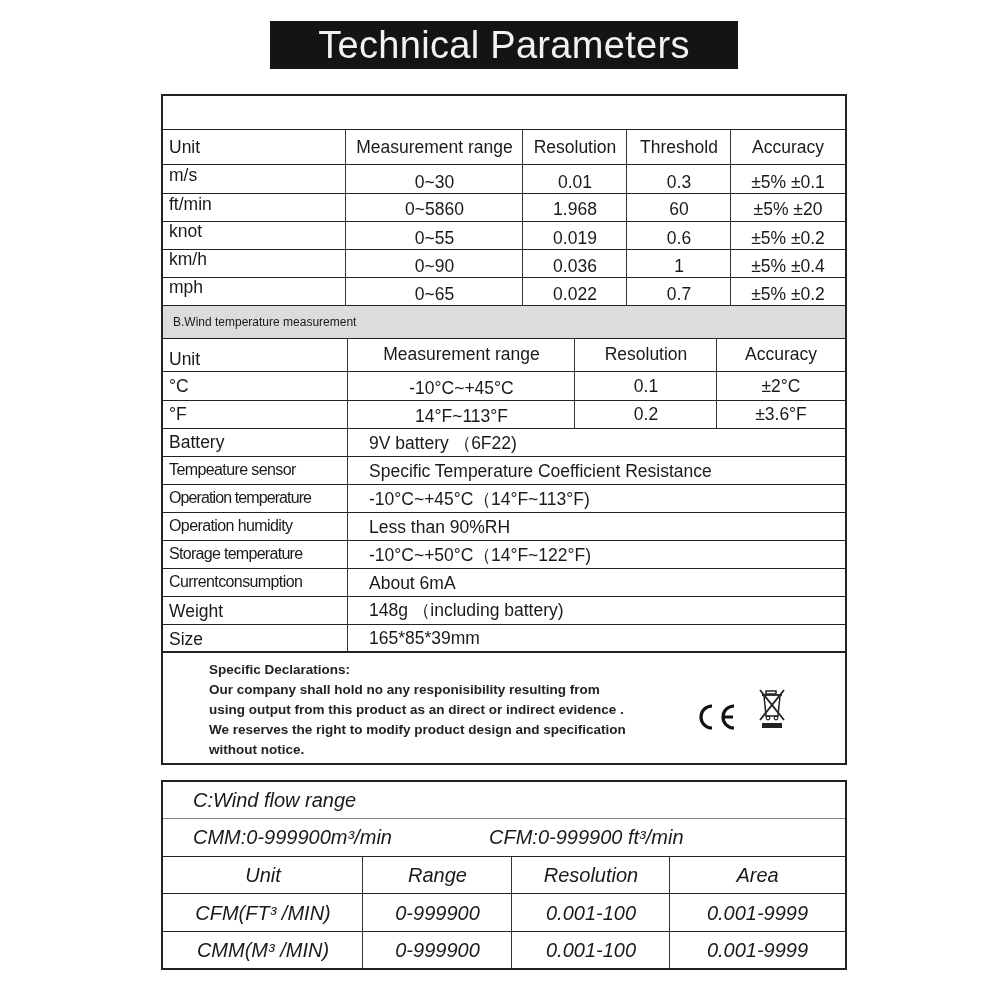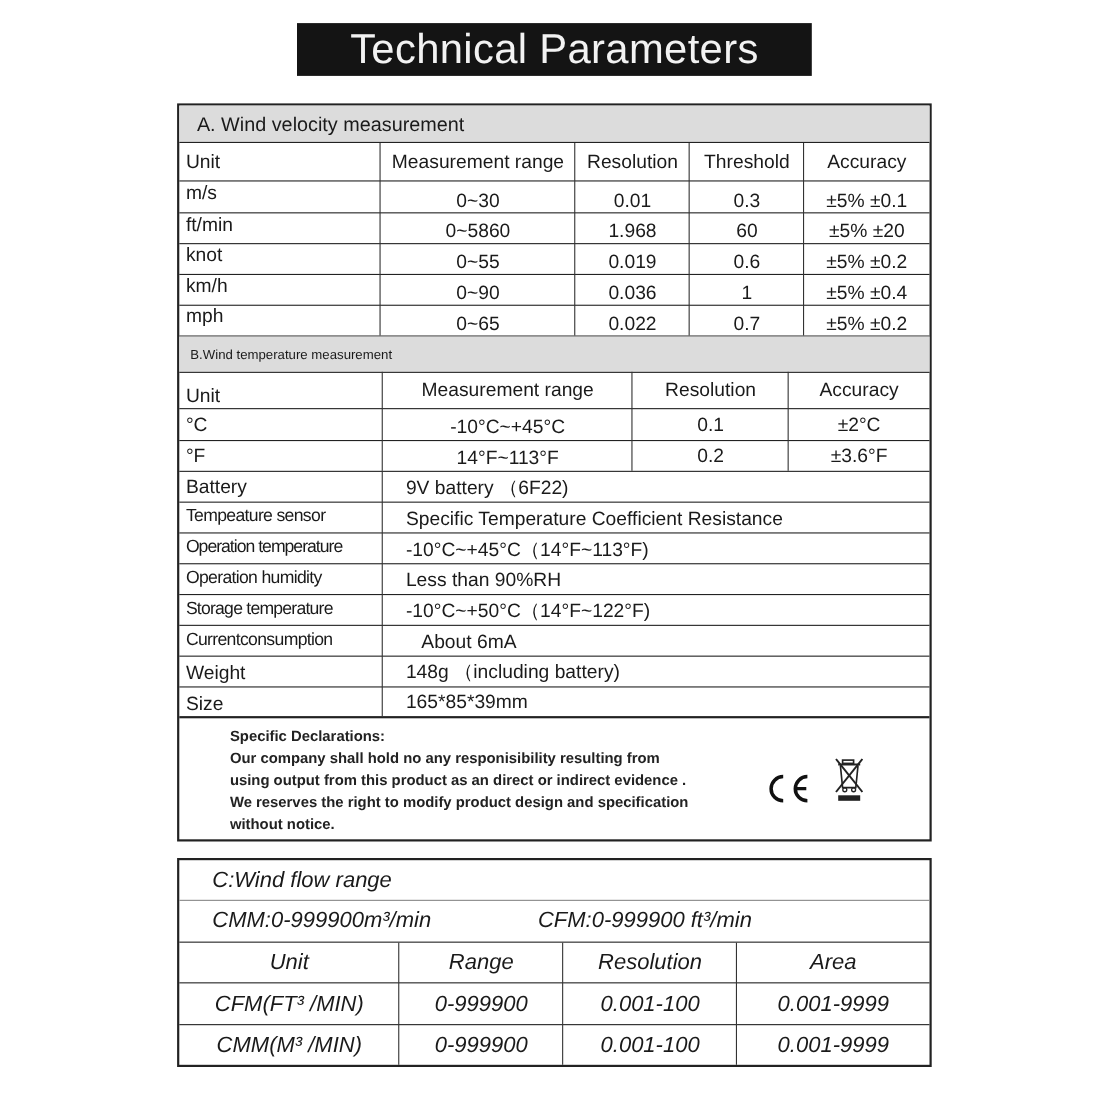--- a/index.html
+++ b/index.html
@@ -18,21 +18,20 @@
   .decl{position:absolute;left:46px;top:8px;font-size:13.5px;line-height:20px;font-weight:bold;color:#222;}
   .tblc .cell{font-size:20px;}
 </style>
 </head>
 <body>
 
 <div class="abs banner">Technical Parameters</div>
 
 <div class="abs tbl" style="left:161px;top:94px;width:686px;height:671px;">
 
-  <div class="cell l gray" style="left:0;top:0;width:682px;height:34px;padding-left:16px;font-size:18px;">A.  Wind velocity measurement</div>
   <div class="hline" style="top:33px;"></div>
 
   <div class="cell l" style="left:0;top:34px;width:183px;height:35px;">Unit</div>
   <div class="cell c" style="left:183px;top:34px;width:177px;height:35px;">Measurement range</div>
   <div class="cell c" style="left:360px;top:34px;width:104px;height:35px;">Resolution</div>
   <div class="cell c" style="left:464px;top:34px;width:104px;height:35px;">Threshold</div>
   <div class="cell c" style="left:568px;top:34px;width:114px;height:35px;">Accuracy</div>
   <div class="hline" style="top:68px;"></div>
 
   <div>
@@ -129,21 +128,21 @@
     <div class="cell l" style="left:184px;top:417px;width:498px;height:28px;padding-left:22px;">Less than 90%RH</div>
   </div>
   <div class="hline" style="top:444px;"></div>
   <div>
     <div class="cell l" style="left:0;top:444px;width:184px;height:28px;font-size:16px;letter-spacing:-0.7px;">Storage temperature</div>
     <div class="cell l" style="left:184px;top:445px;width:498px;height:28px;padding-left:22px;">-10°C~+50°C（14°F~122°F)</div>
   </div>
   <div class="hline" style="top:472px;"></div>
   <div>
     <div class="cell l" style="left:0;top:472px;width:184px;height:28px;font-size:16px;letter-spacing:-0.6px;">Currentconsumption</div>
-    <div class="cell l" style="left:184px;top:473px;width:498px;height:28px;padding-left:36px;">About 6mA</div>
+    <div class="cell l" style="left:184px;top:473px;width:498px;height:28px;padding-left:22px;">About 6mA</div>
   </div>
   <div class="hline" style="top:500px;"></div>
   <div>
     <div class="cell l" style="left:0;top:501px;width:184px;height:28px;">Weight</div>
     <div class="cell l" style="left:184px;top:500px;width:498px;height:28px;padding-left:22px;">148g （including battery)</div>
   </div>
   <div class="hline" style="top:528px;"></div>
   <div>
     <div class="cell l" style="left:0;top:529px;width:184px;height:28px;">Size</div>
     <div class="cell l" style="left:184px;top:528px;width:498px;height:28px;padding-left:22px;">165*85*39mm</div>

